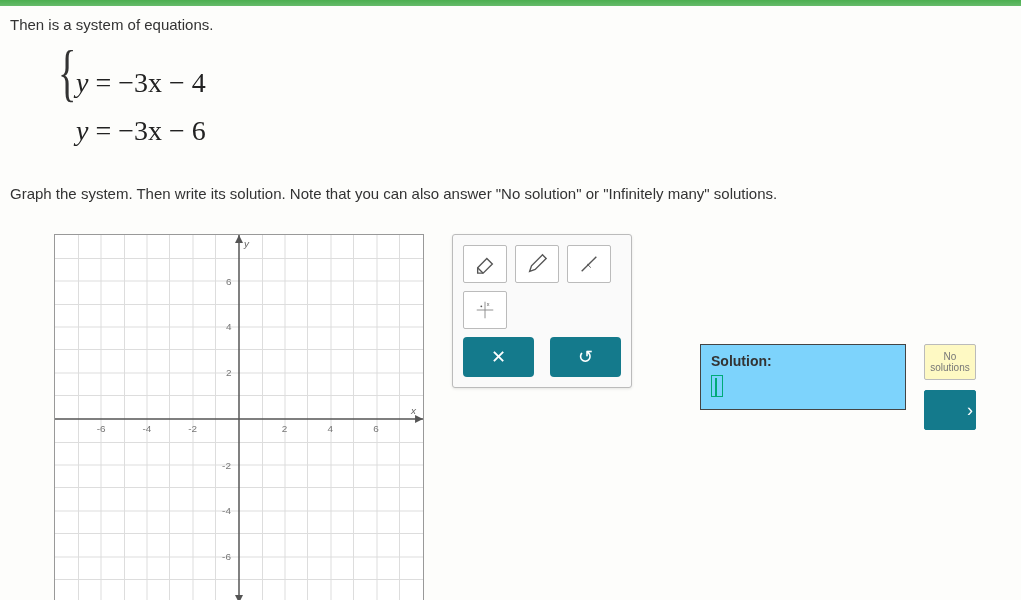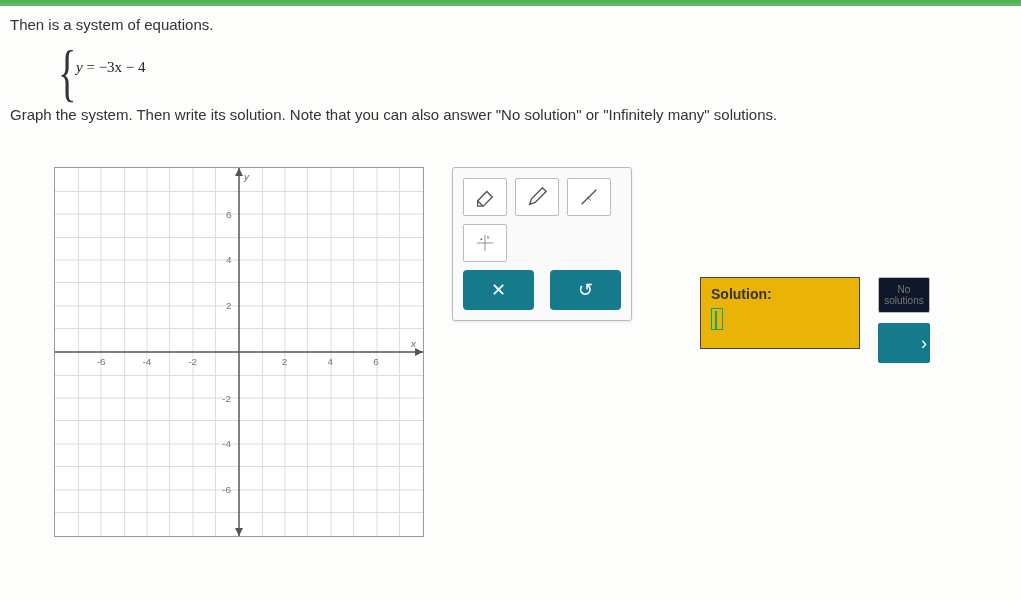--- a/index.html
+++ b/index.html
@@ -36,30 +36,30 @@
     top: -6px;
     font-size: 64px;
     line-height: 64px;
     color: #333;
     font-family: 'Times New Roman', serif;
     transform: scaleX(0.6);
     transform-origin: left center;
   }
   .eqn {
     font-family: 'Times New Roman', serif;
-    font-size: 15px;
+    font-size: 28px;
     font-style: italic;
     color: #222;
-    margin: 8px 0;
+    margin: 16px 0;
   }
   .eqn .num { font-style: normal; }
   .prompt-line2 {
     font-size: 15px;
     color: #333;
-    margin-bottom: 44px;
+    margin-bottom: 32px;
   }
   .work-area {
     display: flex;
     align-items: flex-start;
     gap: 28px;
     padding-left: 44px;
   }
   .graph-box {
     width: 370px;
     height: 370px;
@@ -112,40 +112,40 @@
 
   .solution-group {
     display:flex;
     align-items:flex-start;
     gap:18px;
     margin-left: 40px;
     margin-top: 110px;
   }
   .solution-box {
     border: 1px solid #444;
-    background: #eab308;
-    width: 160px;
-    padding: 8px 10px 14px 10px;
+    background: #7dd3fc;
+    width: 206px;
+    padding: 8px 10px 8px 10px;
   }
   .sol-label { font-size: 14px; font-weight: bold; color: #333; margin-bottom: 6px; }
   .cursor-box {
     width: 12px; height: 22px;
     border: 1px solid #0a7;
     display:inline-block;
     position: relative;
   }
   .cursor-box::after{
     content:''; position:absolute; left:3px; top:2px; width:2px; height:18px; background:#0a7;
   }
   .side-stack { display:flex; flex-direction:column; gap:10px; }
   .side-btn {
     width: 52px;
     padding: 6px 4px;
     border: 1px solid #bbb;
-    background: #0f172a;
+    background: #fef9c3;
     font-size: 10px;
     color: #777;
     text-align:center;
     border-radius:2px;
     cursor:pointer;
   }
   .side-btn.teal {
     background: #147a8c;
     border-color: #147a8c;
     color: #fff;
@@ -163,20 +163,25 @@
 <div class="content">
 
   <div class="prompt-line1">Then is a system of equations.</div>
 
   <div class="equation-block">
     <span class="brace">{</span>
     <div class="eqn">
       <span>y</span>
       <span class="num"> = </span>
       <span class="num">−3x − 4</span>
+    </div>
+    <div class="eqn">
+      <span>y</span>
+      <span class="num"> = </span>
+      <span class="num">−3x − 6</span>
     </div>
   </div>
 
   <div class="prompt-line2">Graph the system. Then write its solution. Note that you can also answer "No solution" or "Infinitely many" solutions.</div>
 
   <div class="work-area">
 
     <div class="graph-box">
       <svg viewBox="0 0 370 370">
         <g stroke="#ddd" stroke-width="1">

